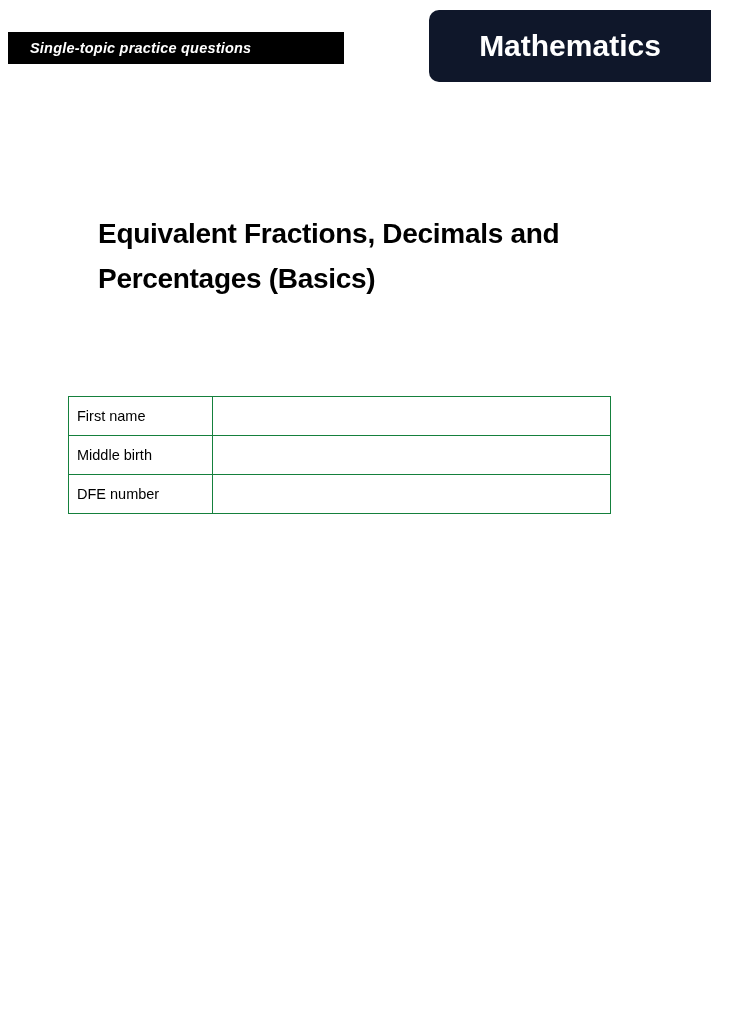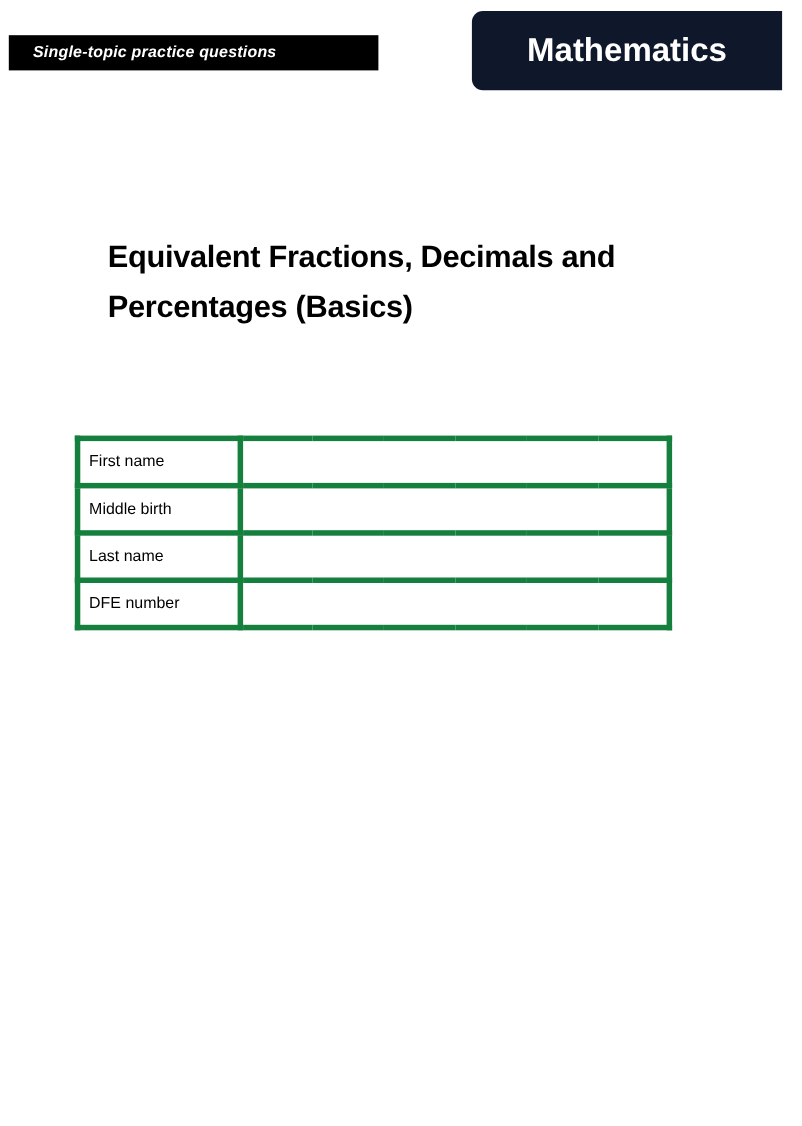--- a/index.html
+++ b/index.html
@@ -95,21 +95,21 @@
   .details-table {
     position: absolute;
     left: 68px;
     top: 396px;
     width: 543px;
     border-collapse: collapse;
     table-layout: fixed;
     font-size: 14.5px;
   }
   .details-table td {
-    border: 5px solid #15803d;
+    border: 1px solid #15803d;
     height: 38px;
     padding: 0 8px;
     vertical-align: middle;
   }
   .label-cell { width: 127px; }
   .value-cell { }
   .dob-label { width: 62px; }
   .dob-blank { width: 70px; }
 </style>
 </head>
@@ -129,21 +129,17 @@
   <tbody>
     <tr>
       <td class="label-cell">First name</td>
       <td class="value-cell" colspan="6"></td>
     </tr>
     <tr>
       <td class="label-cell">Middle birth</td>
       <td class="value-cell" colspan="6"></td>
     </tr>
     <tr>
-      <td class="label-cell">Last name</td>
-      <td class="value-cell" colspan="6"></td>
-    </tr>
-    <tr>
       <td class="label-cell">DFE number</td>
       <td class="value-cell" colspan="6"></td>
     </tr>
   </tbody>
 </table>
 
 </body></html>

